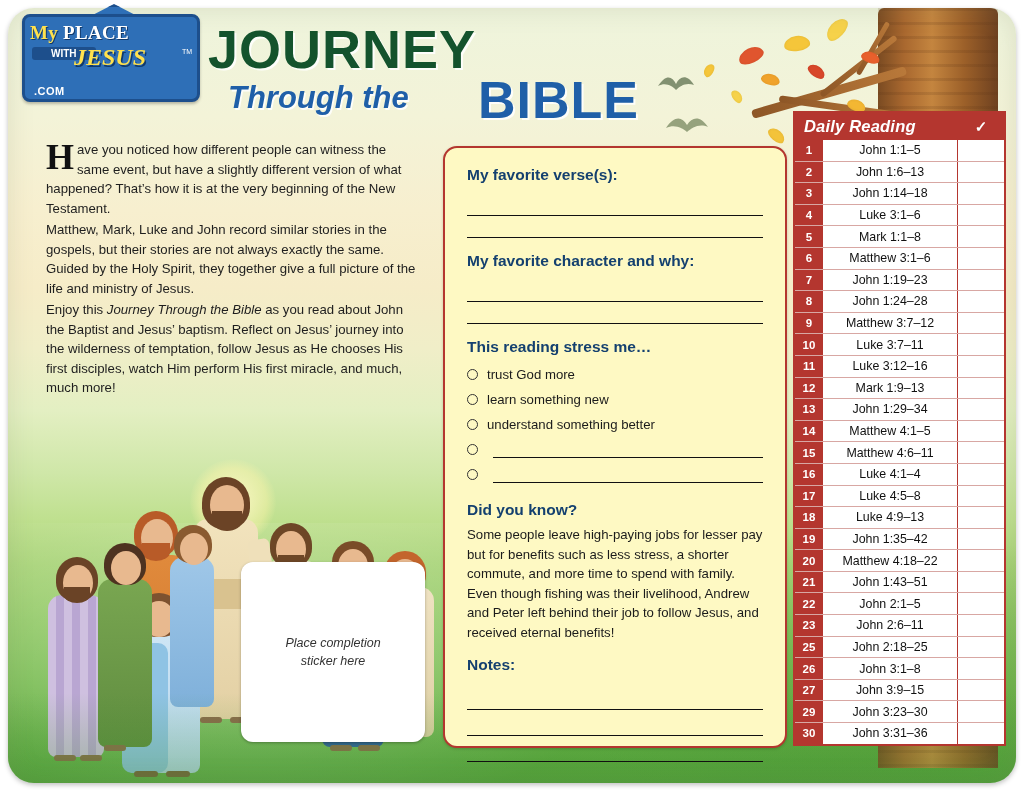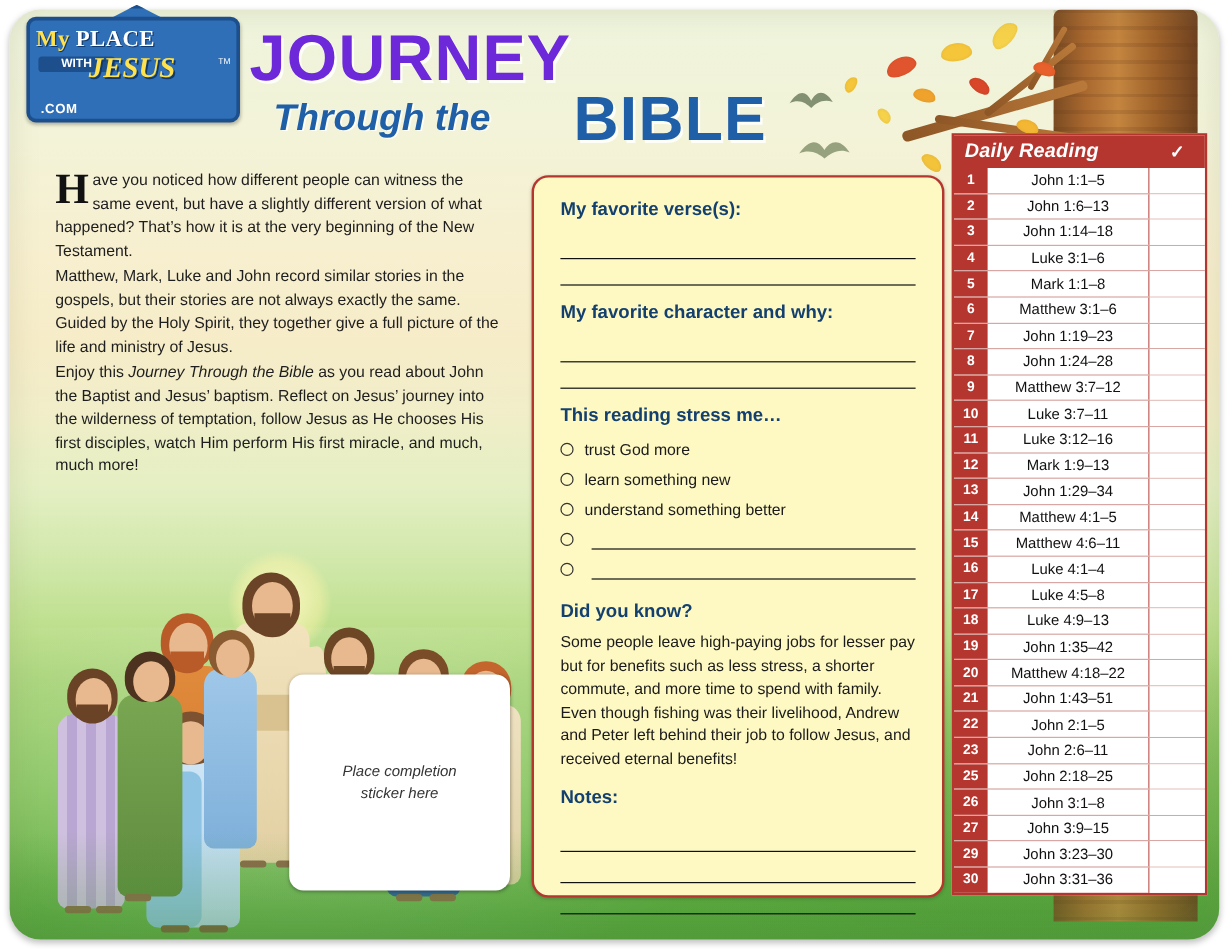--- a/index.html
+++ b/index.html
@@ -151,21 +151,21 @@
   .logo-tm { position:absolute; right:8px; top:34px; color:#fff; font-size:7px; }
 
   
   .title-journey {
     position: absolute;
     left: 208px; top: 18px;
     font-family: "Liberation Sans", sans-serif;
     font-weight: bold;
     font-size: 54px;
     letter-spacing: 1px;
-    color: #6d28d9;
+    color: #14532d;
     text-shadow: 2px 2px 0 rgba(255,255,255,.85);
   }
   .title-through {
     position: absolute;
     left: 228px; top: 80px;
     font-family: "Liberation Sans", sans-serif;
     font-style: italic;
     font-weight: bold;
     font-size: 31px;
     color: #1f5fa8;

